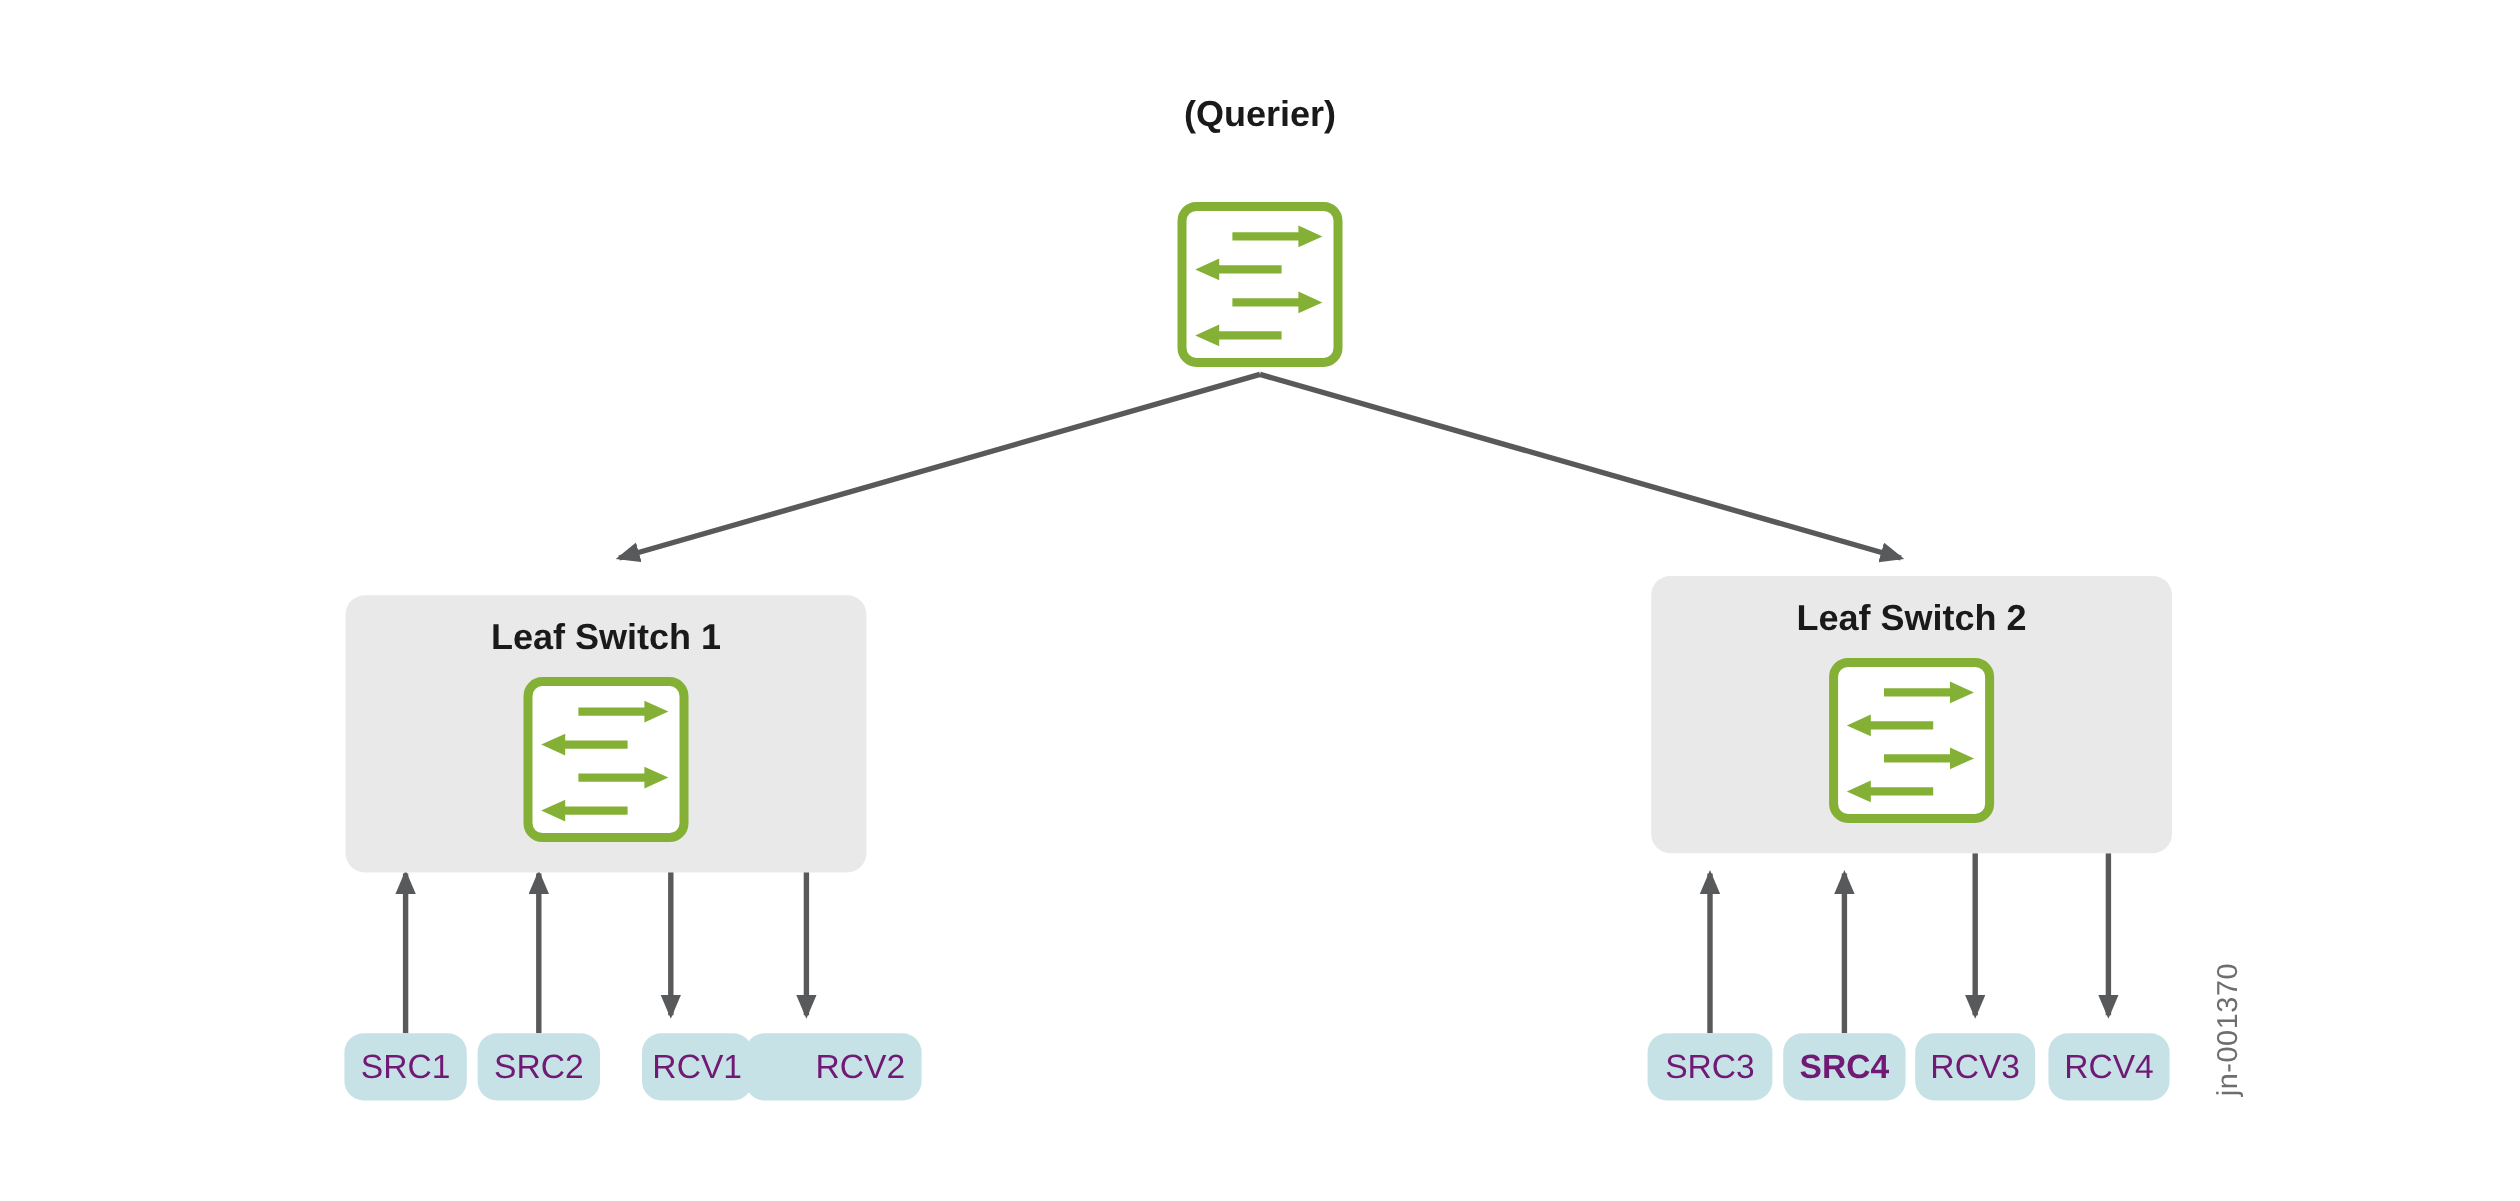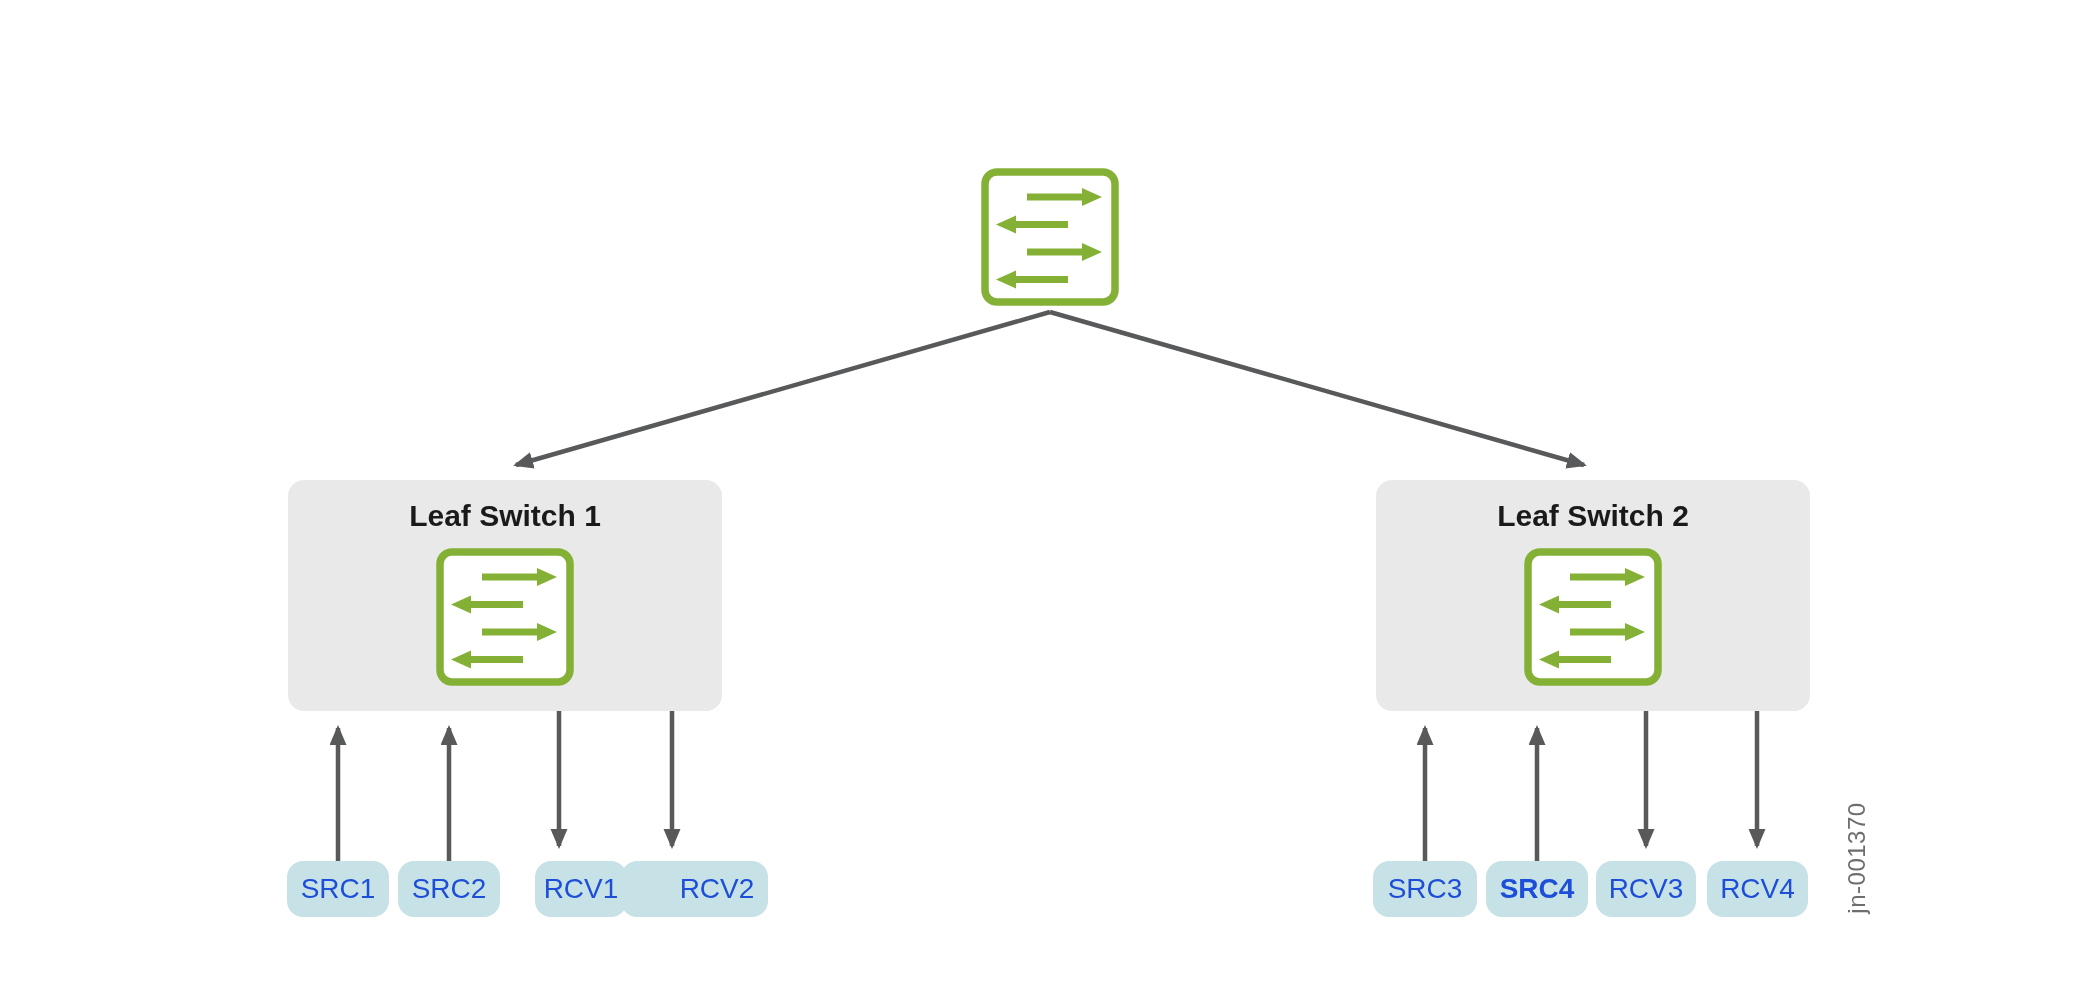--- a/index.html
+++ b/index.html
@@ -37,40 +37,40 @@
     position: absolute;
     top: 480px;
     width: 434px;
     height: 231px;
     background: #e9e9e9;
     border-radius: 16px;
     display: flex;
     flex-direction: column;
     align-items: center;
   }
-  .leaf-1 { left: 288px; }
+  .leaf-1 { left: 288px; margin-top: 16px; }
   .leaf-2 { left: 1376px; }
   .leaf-label {
     margin-top: 18px;
     font-size: 30px;
     line-height: 36px;
     font-weight: 600;
     text-align: center;
   }
   .leaf-box svg { margin-top: 13px; }
   .host {
     position: absolute;
     top: 861px;
     height: 56px;
     background: #c7e2e6;
     border-radius: 16px;
     font-size: 28px;
     line-height: 56px;
     text-align: center;
-    color: #1d4ed8;
+    color: #701a75;
     font-weight: 400;
   }
   .src1 { left: 287px;  width: 102px; }
   .src2 { left: 398px;  width: 102px; }
   .rcv1 { left: 535px;  width: 92px; }
   .rcv2 { left: 621px;  width: 102px; padding-left: 45px; }
   .src3 { left: 1373px; width: 104px; }
   .src4 { left: 1486px; width: 102px; font-weight: bold; }
   .rcv3 { left: 1596px; width: 100px; }
   .rcv4 { left: 1707px; width: 101px; }
@@ -109,20 +109,21 @@
       <line x1="559" y1="711" x2="559" y2="846" marker-end="url(#ah)"></line>
       <line x1="672" y1="711" x2="672" y2="846" marker-end="url(#ah)"></line>
       <line x1="1425" y1="861" x2="1425" y2="728" marker-end="url(#ah)"></line>
       <line x1="1537" y1="861" x2="1537" y2="728" marker-end="url(#ah)"></line>
       <line x1="1646" y1="711" x2="1646" y2="846" marker-end="url(#ah)"></line>
       <line x1="1757" y1="711" x2="1757" y2="846" marker-end="url(#ah)"></line>
     </g>
   </svg>
 
   <div class="node-label spine-label">
+    <span>(Querier)</span>
   </div>
   <svg class="spine-icon" width="140" height="140" viewBox="0 0 140 140" xmlns="http://www.w3.org/2000/svg">
     <rect x="5" y="5" width="130" height="130" rx="12" fill="#ffffff" stroke="#84b135" stroke-width="7.5"></rect>
     <g stroke="#84b135" stroke-width="7" fill="#84b135">
       <line x1="47" y1="30" x2="104" y2="30"></line>
         <polygon points="102,21 122,30 102,39" stroke="none"></polygon>
       <line x1="88" y1="57.5" x2="34" y2="57.5"></line>
         <polygon points="36,48.5 16,57.5 36,66.5" stroke="none"></polygon>
       <line x1="47" y1="85" x2="104" y2="85"></line>
         <polygon points="102,76 122,85 102,94" stroke="none"></polygon>

